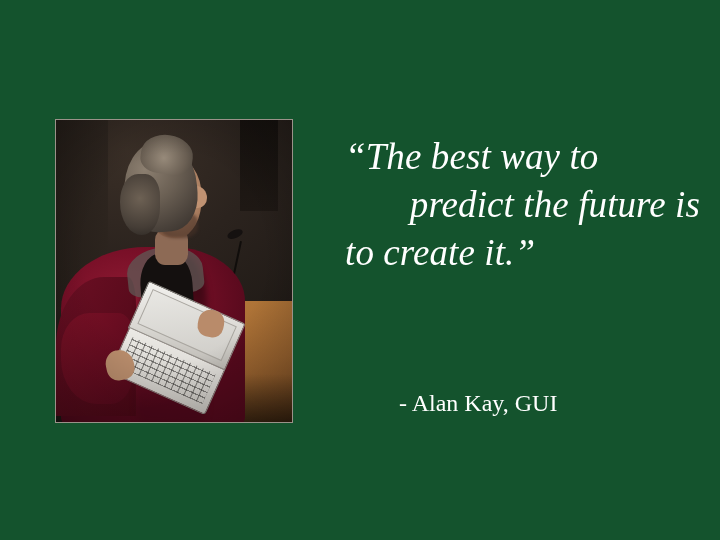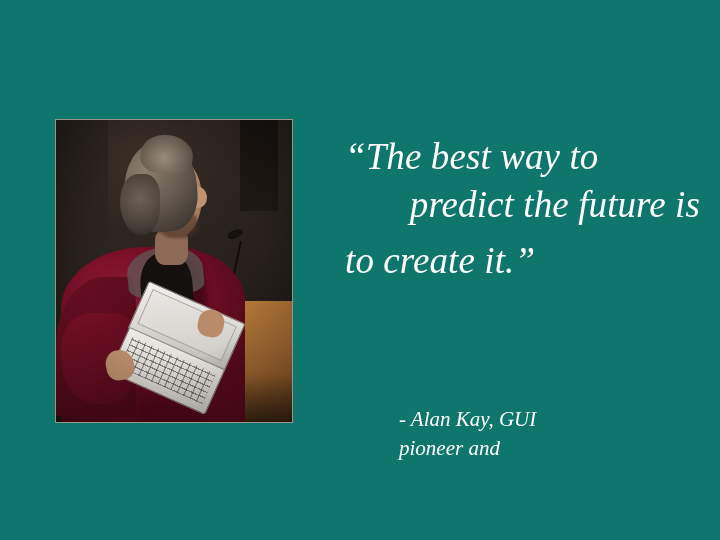--- a/index.html
+++ b/index.html
@@ -4,21 +4,21 @@
 <style>
   html, body {
     margin: 0;
     padding: 0;
     background: #000000;
   }
   #slide {
     position: relative;
     width: 720px;
     height: 540px;
-    background: #0f766e;
+    background: #14532d;
     overflow: hidden;
     font-family: "Liberation Serif", "DejaVu Serif", serif;
   }
 
   
   #photo-frame {
     position: absolute;
     left: 55px;
     top: 119px;
     width: 238px;
@@ -355,26 +355,25 @@
     width: 355px;
     color: #ffffff;
     font-size: 37px;
     line-height: 48px;
     font-style: italic;
     letter-spacing: .1px;
   }
   #attribution {
     position: absolute;
     left: 399px;
-    top: 405px;
+    top: 389px;
     width: 270px;
     color: #ffffff;
-    font-size: 21px;
+    font-size: 24px;
     line-height: 29px;
-    font-style: italic;
   }
   .attr-line { display: block; white-space: pre; }
 </style>
 </head>
 <body>
 
 <div id="slide">
 
   <div id="photo-frame">
     <div id="photo-canvas">
@@ -425,21 +424,20 @@
       <div class="hand-left"></div>
       <div class="hand-right"></div>
 
       <div class="vignette"></div>
     </div>
   </div>
 
   <div id="quote">
     <span class="q-line" style="display: block; white-space: pre;">“The best way to</span>
     <span class="q-line" style="display: block; white-space: pre; text-align: right;">predict the future is</span>
-    <span class="q-line" style="display: block; white-space: pre; margin-top: 8px;">to create it.”</span>
+    <span class="q-line" style="display: block; white-space: pre;">to create it.”</span>
   </div>
 
   <div id="attribution">
     <span class="attr-line">- Alan Kay, GUI</span>
-    <span class="attr-line">pioneer and</span>
   </div>
 
 </div>
 
 </body></html>

